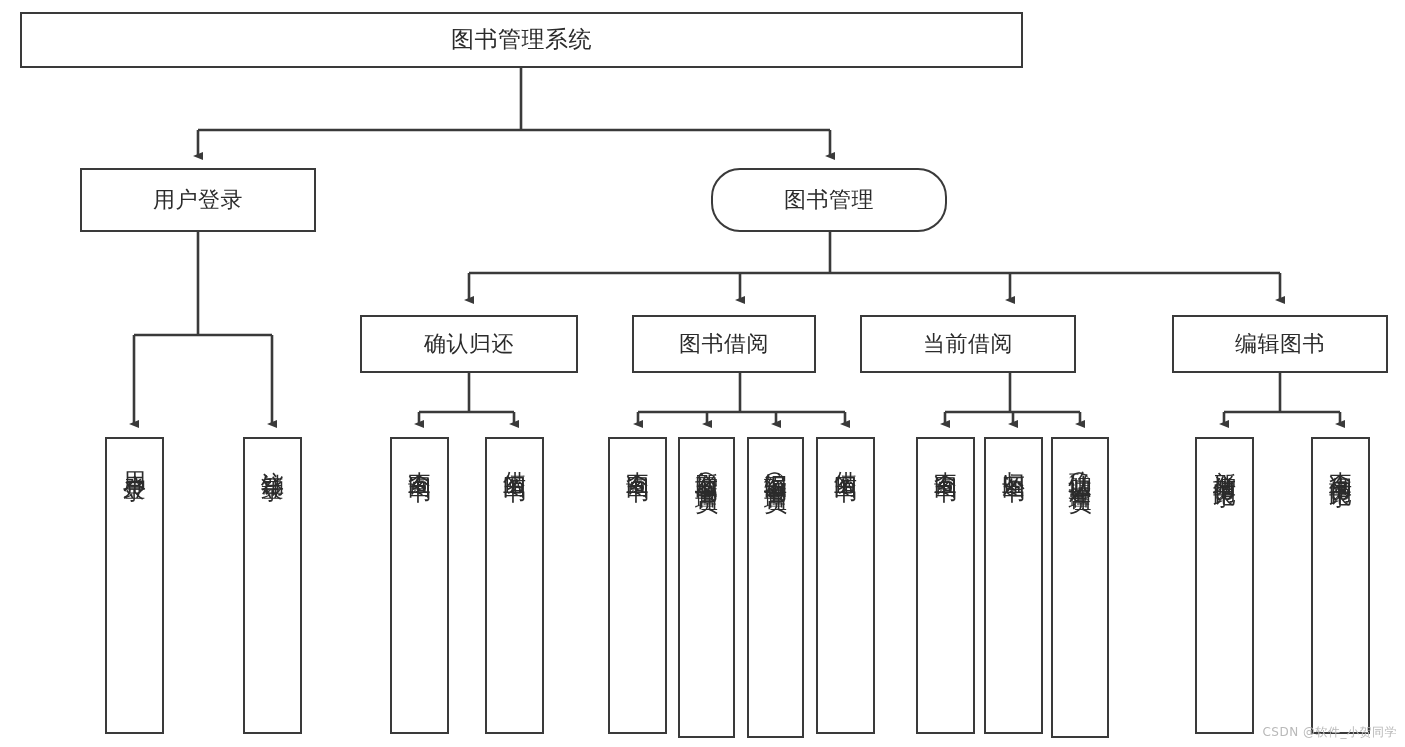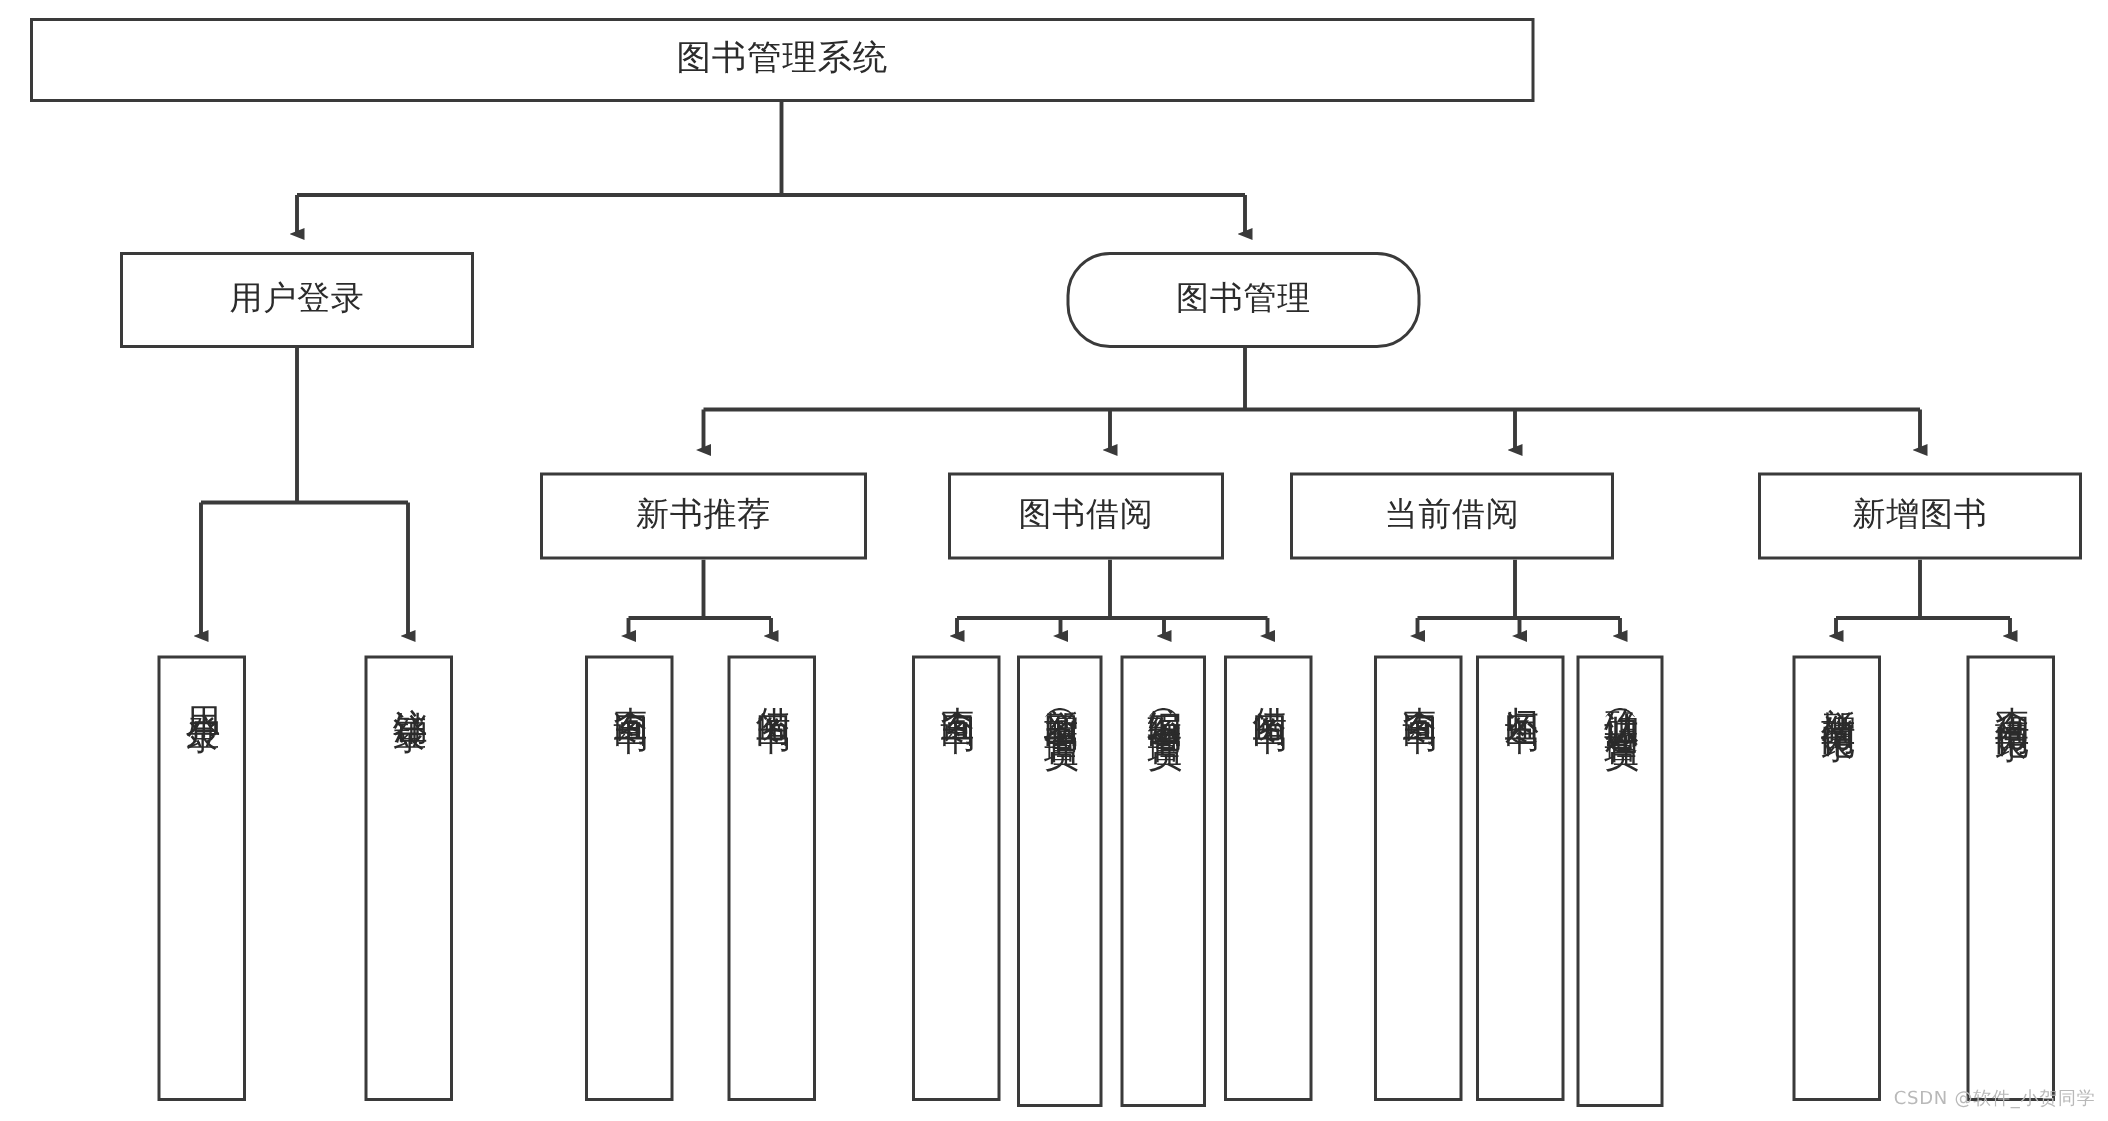--- a/index.html
+++ b/index.html
@@ -139,30 +139,30 @@
   </div>
 
   <div class="node horiz" style="left:80px; top:168px; width:236px; height:64px;">
     <span class="label">用户登录</span>
   </div>
   <div class="node horiz" style="left:711px; top:168px; width:236px; height:64px;border-radius:29px;">
     <span class="label">图书管理</span>
   </div>
 
   <div class="node horiz" style="left:360px; top:315px; width:218px; height:58px;">
-    <span class="label">新书推荐</span>
+    <span class="label">确认归还</span>
   </div>
   <div class="node horiz" style="left:632px; top:315px; width:184px; height:58px;">
     <span class="label">图书借阅</span>
   </div>
   <div class="node horiz" style="left:860px; top:315px; width:216px; height:58px;">
     <span class="label">当前借阅</span>
   </div>
   <div class="node horiz" style="left:1172px; top:315px; width:216px; height:58px;">
-    <span class="label">新增图书</span>
+    <span class="label">编辑图书</span>
   </div>
 
   <div class="node vert" style="left:105px; top:437px; width:59px; height:297px;">
     <span class="label">用户登录</span>
   </div>
   <div class="node vert" style="left:243px; top:437px; width:59px; height:297px;">
     <span class="label">注销登录</span>
   </div>
 
   <div class="node vert" style="left:390px; top:437px; width:59px; height:297px;">

